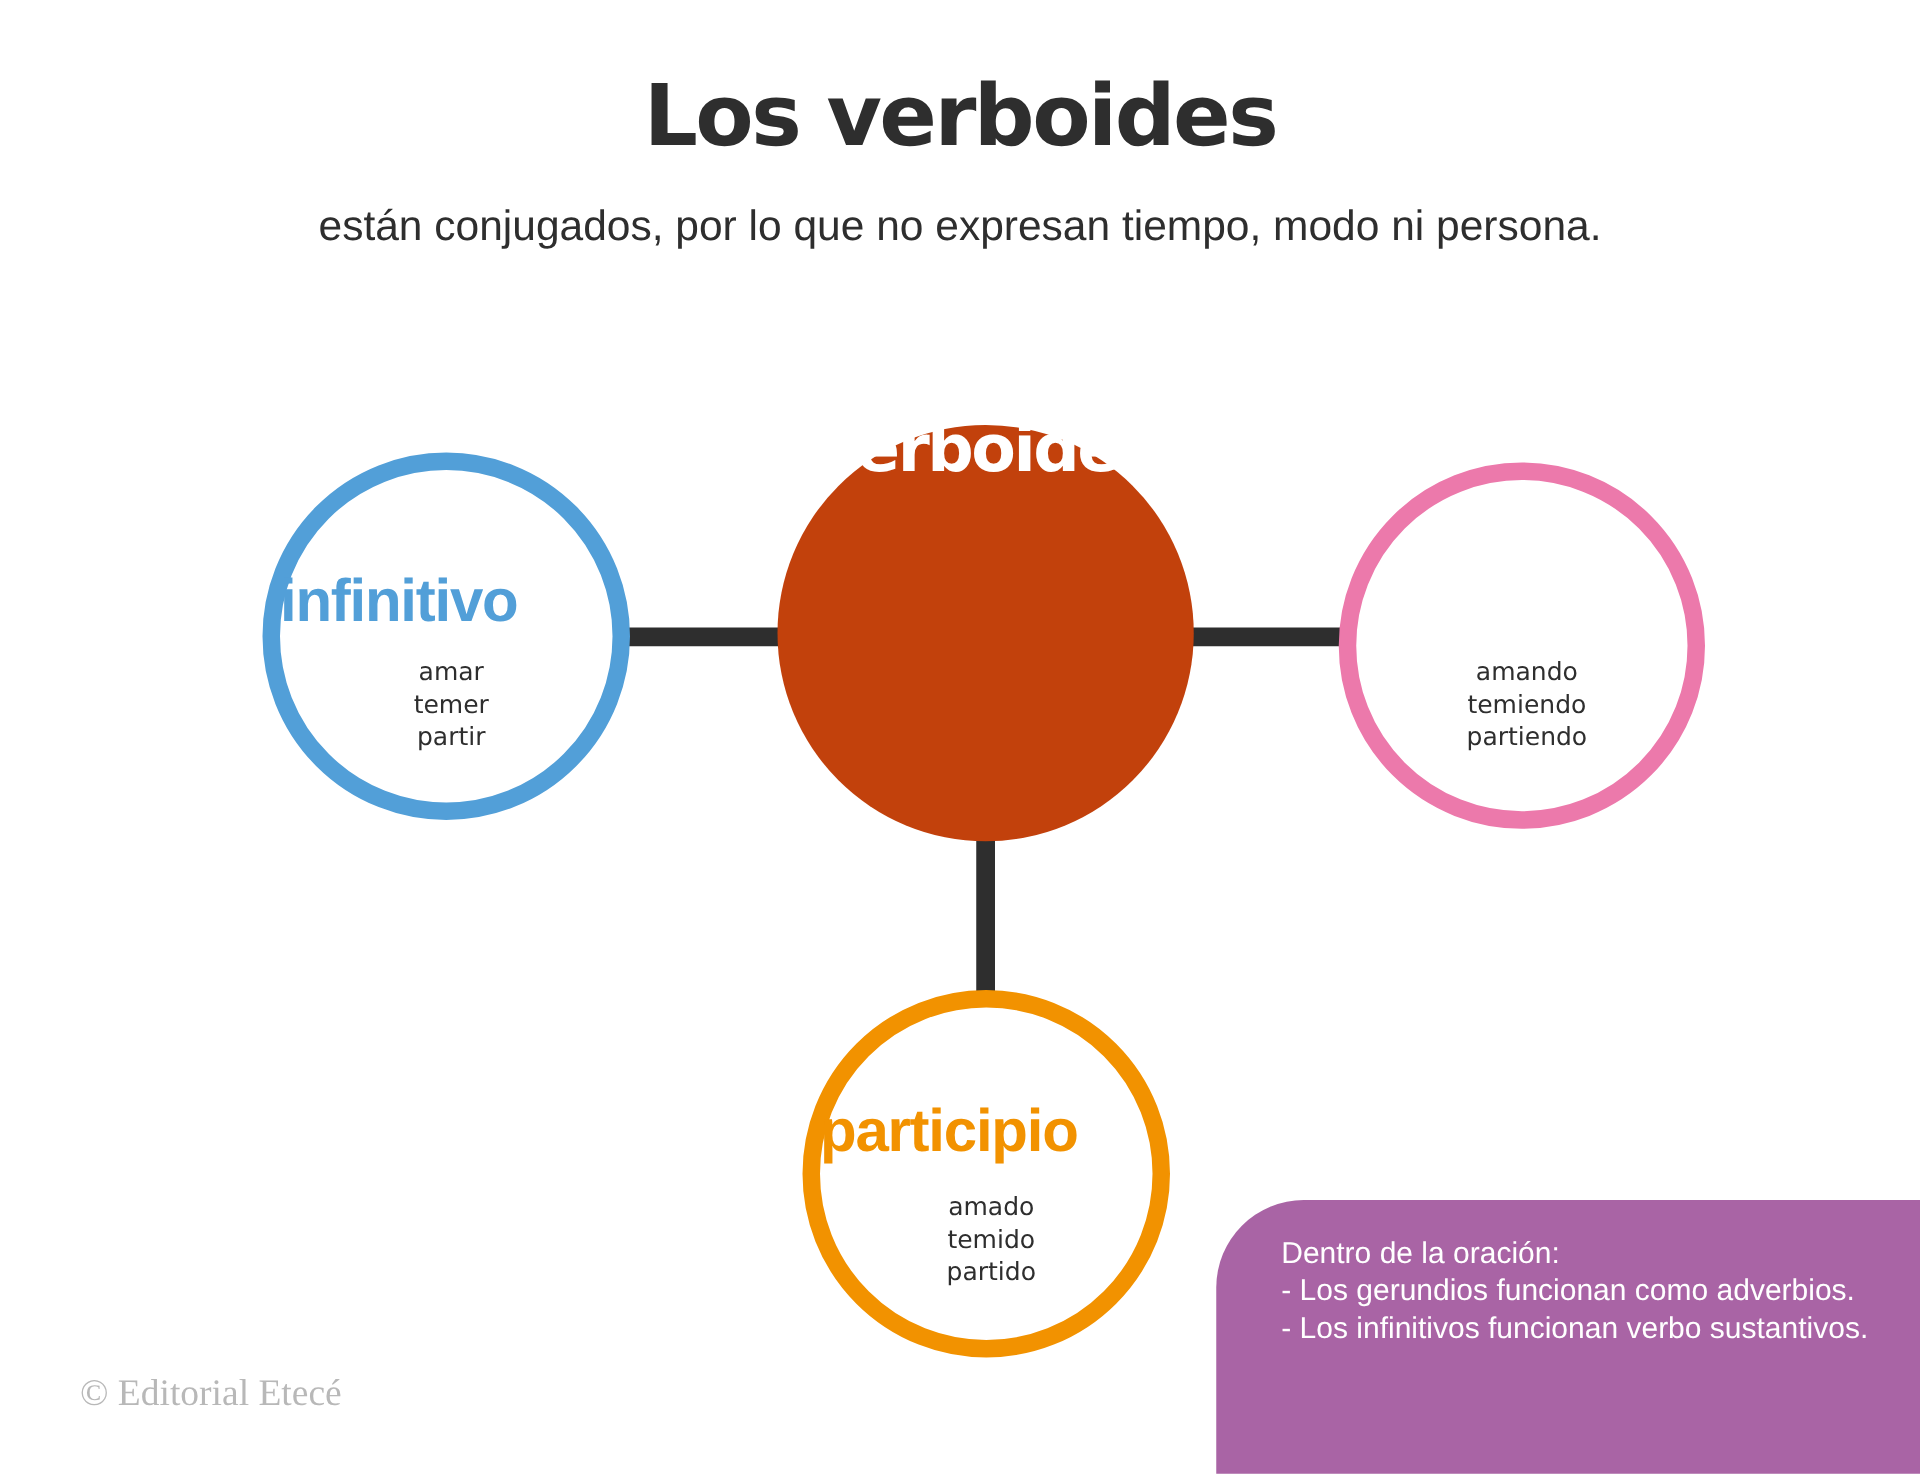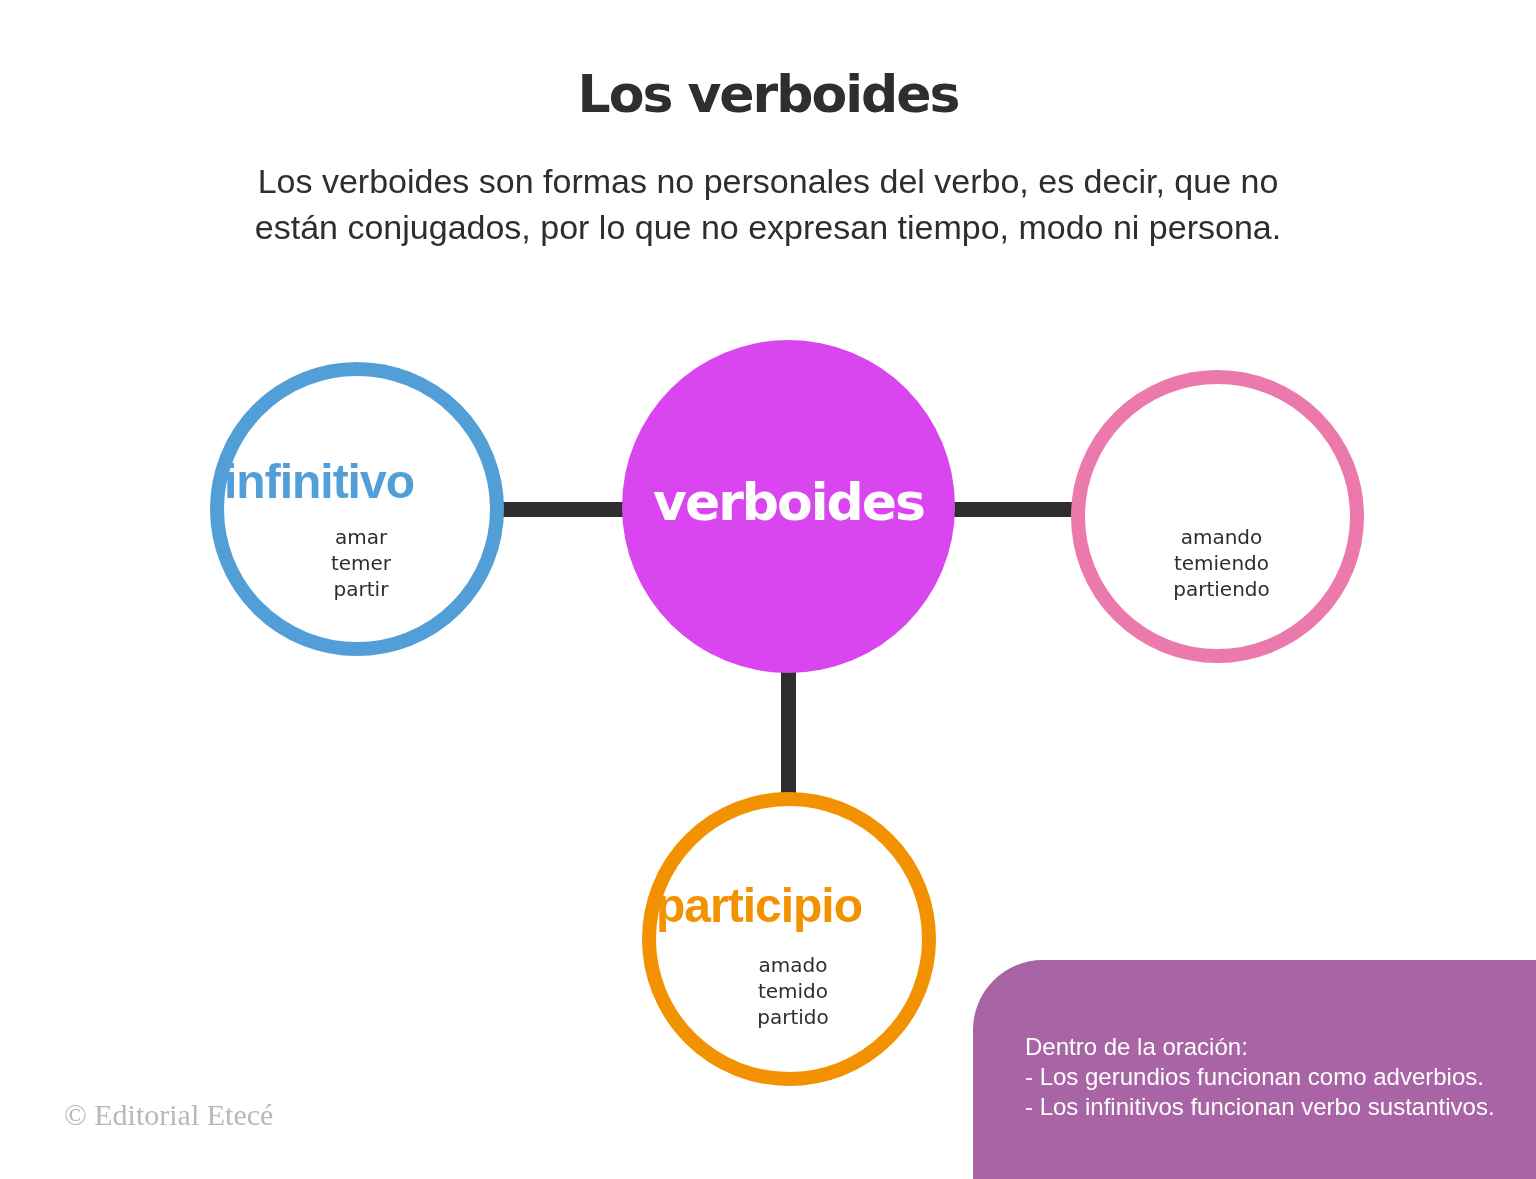--- a/index.html
+++ b/index.html
@@ -2,21 +2,21 @@
 <html><head>
   <meta charset="utf-8">
   <style>
     html, body { margin: 0; padding: 0; }
     body {
       width: 1536px; height: 1179px; position: relative; overflow: hidden;
       background: #ffffff; font-family: "DejaVu Sans", sans-serif; color: #2e2e2e;
     }
     .title {
       position: absolute; left: 0; width: 1536px; top: 44px; text-align: center;
-      font-family: "DejaVu Sans", sans-serif; font-weight: bold; font-size: 52px;
+      font-family: "DejaVu Sans", sans-serif; font-weight: bold; font-size: 68px;
       letter-spacing: -2px; color: #2e2e2e; line-height: 100px;
     }
     .subtitle {
       position: absolute; left: 168px; width: 1200px; top: 158px; text-align: center;
       font-family: "Liberation Sans", sans-serif; font-size: 34px; line-height: 46px;
       color: #2e2e2e;
     }
     .connector { position: absolute; background: #2e2e2e; }
     .ring {
       position: absolute; border-radius: 50%; background: #fff; box-sizing: border-box;
@@ -25,44 +25,43 @@
     .ring-label {
       position: absolute; left: 0; width: 100%; text-align: left;
       font-family: Liberation Sans, sans-serif; font-weight: bold; font-size: 48px;
       letter-spacing: -1px;
     }
     .ring-examples {
       position: absolute; left: 4px; width: 100%; text-align: center;
       font-family: "DejaVu Sans", sans-serif; font-size: 20px; line-height: 26px; color: #2e2e2e;
     }
     .center-node {
-      position: absolute; border-radius: 50%; background: #d946ef;
-      display: flex; align-items: center; justify-content: center;
+      position: absolute; border-radius: 50%; background: #c2410c;
+      display: flex; align-items: flex-start; justify-content: center;
     }
     .center-label {
       font-family: "DejaVu Sans", sans-serif; font-weight: bold; font-size: 52px;
       color: #ffffff; letter-spacing: -2px; margin-top: -10px;
     }
     .note-box {
       position: absolute; left: 973px; top: 960px; width: 563px; height: 219px;
-      border-top-left-radius: 70px; box-sizing: border-box; padding: 72px 0 0 52px;
+      border-top-left-radius: 70px; box-sizing: border-box; padding: 28px 0 0 52px;
       font-family: "Liberation Sans", sans-serif; font-size: 24px; line-height: 30px; color: #ffffff;
     }
     .note-box div { white-space: nowrap; }
     .copyright {
       position: absolute; left: 64px; top: 1098px; font-family: Liberation Serif, serif;
       font-size: 30px; color: #b8b8b8; font-weight: 300;
     }
   </style>
 </head>
 <body>
 
 <div class="title">Los verboides</div>
 <div class="subtitle">
-  <div>Los verboides son formas no personales del verbo, es decir, que no</div>
   <div>están conjugados, por lo que no expresan tiempo, modo ni persona.</div>
 </div>
 
 <div class="connector" style="left:500px; top:502px; width:130px; height:15px;"></div>
 <div class="connector" style="left:950px; top:502px; width:128px; height:15px;"></div>
 <div class="connector" style="left:781px; top:668px; width:15px; height:130px;"></div>
 
 <div class="center-node" style="left:622px; top:340px; width:333px; height:333px;">
   <span class="center-label">verboides</span>
 </div>

